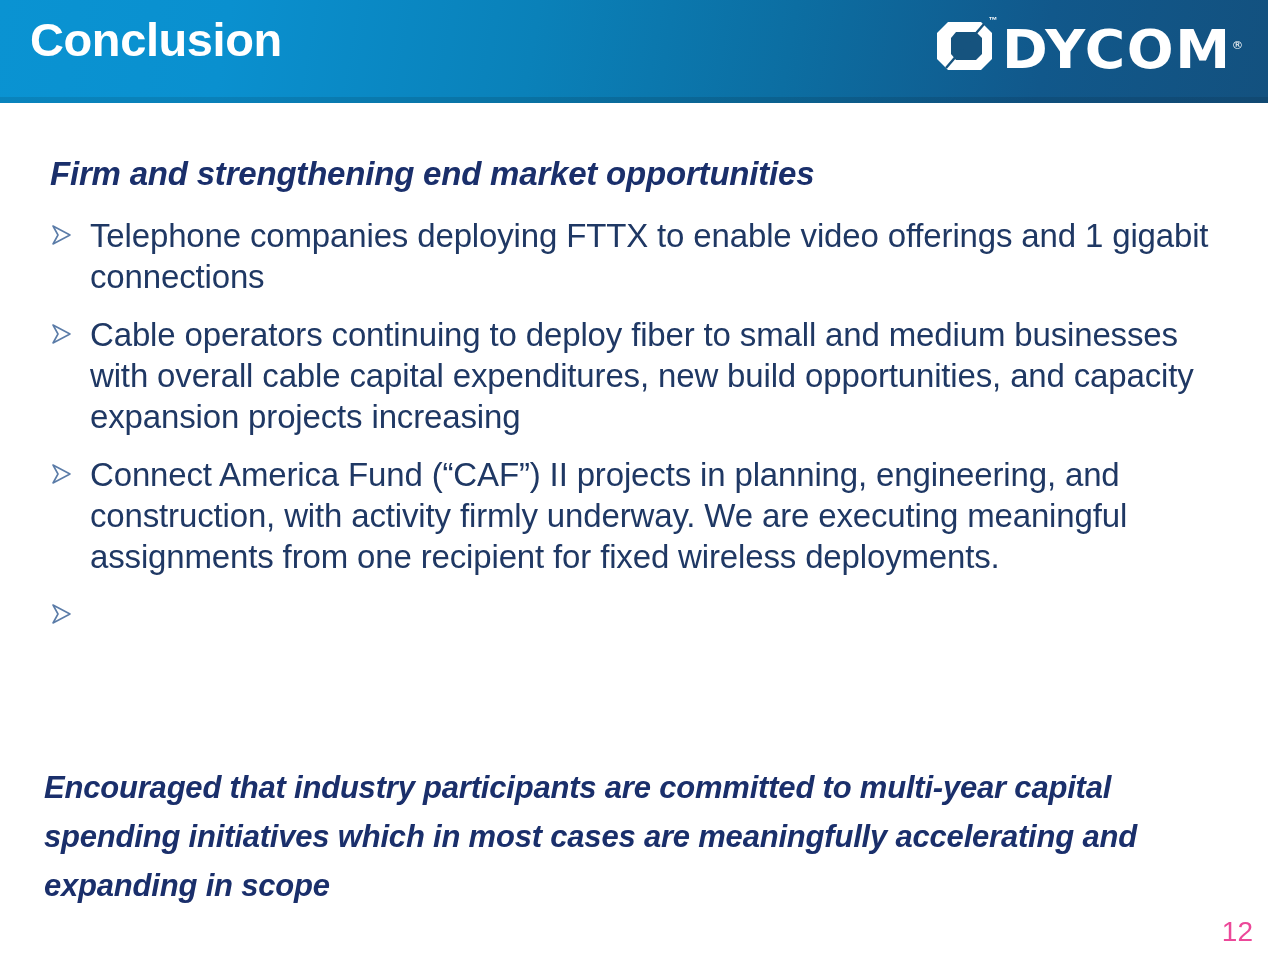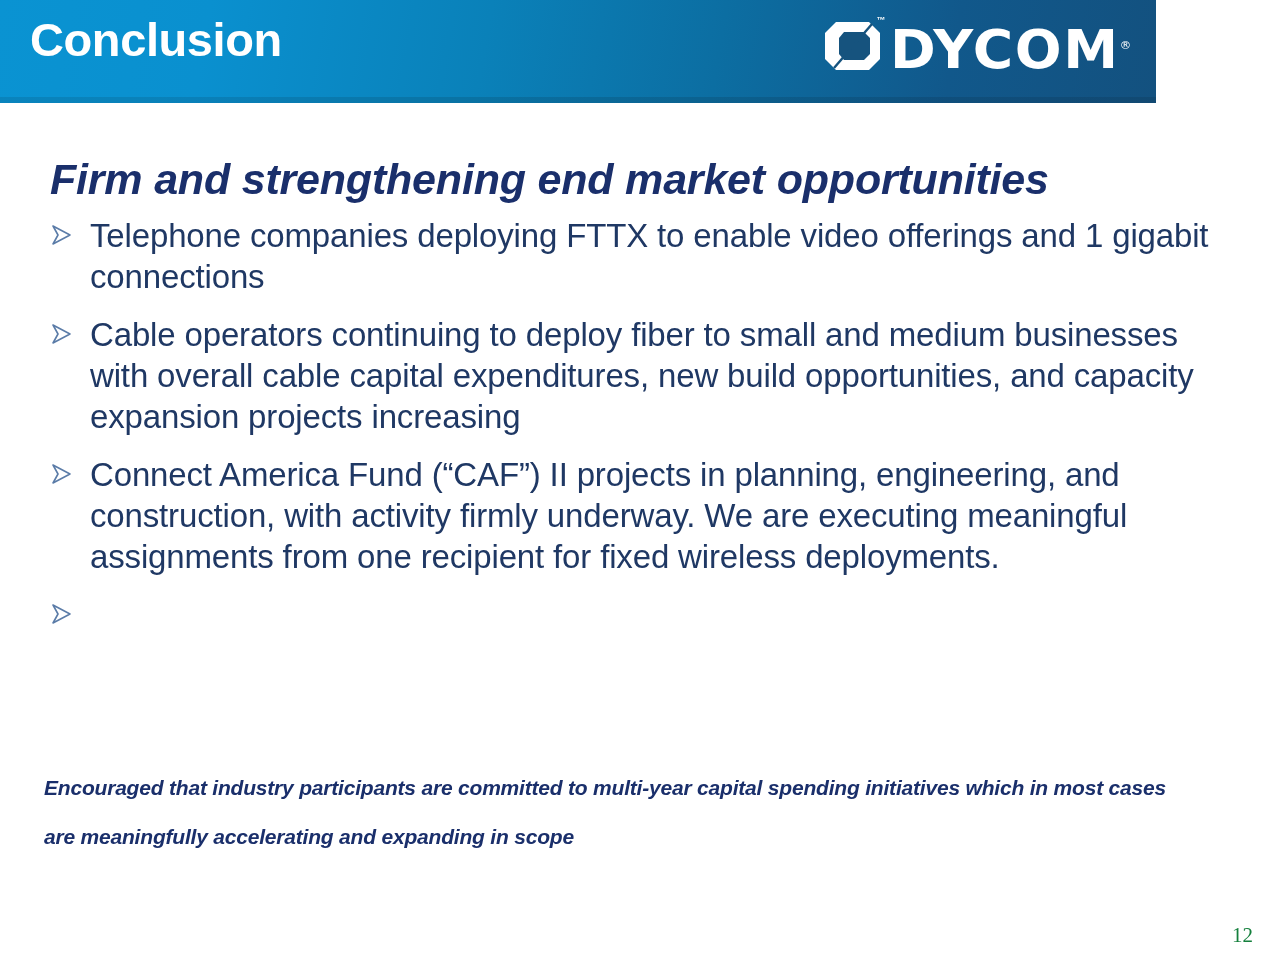--- a/index.html
+++ b/index.html
@@ -13,21 +13,21 @@
     font-family: "Liberation Sans", sans-serif;
     overflow: hidden;
     position: relative;
   }
 
   
   .header {
     position: absolute;
     left: 0;
     top: 0;
-    width: 1156px;
+    width: 1268px;
     height: 103px;
     background: linear-gradient(100deg,
         #0a93d2 0%,
         #0a90cf 18%,
         #0a81b9 42%,
         #0c6ea2 62%,
         #11588b 82%,
         #13517f 100%);
     overflow: hidden;
   }
@@ -106,21 +106,21 @@
     left: 0;
     top: 103px;
     width: 1280px;
     height: 857px;
   }
 
   .lead-heading {
     position: absolute;
     left: 50px;
     top: 52px;
-    font-size: 43px;
+    font-size: 33px;
     font-weight: bold;
     font-style: italic;
     color: #1a2f6b;
     letter-spacing: -0.2px;
     white-space: nowrap;
   }
 
   .bullet-list {
     position: absolute;
     left: 48px;
@@ -146,35 +146,35 @@
     width: 24px;
     height: 22px;
   }
   .bullet-marker svg { display: block; }
 
   .closing-statement {
     position: absolute;
     left: 44px;
     top: 660px;
     width: 1150px;
-    font-size: 21px;
+    font-size: 31px;
     line-height: 49px;
     font-weight: bold;
     font-style: italic;
     color: #1a2f6b;
     letter-spacing: -0.2px;
   }
 
   .page-number {
     position: absolute;
     right: 27px;
     bottom: 12px;
-    font-size: 21px;
-    color: #15803d;
-    font-family: Liberation Serif, serif;
+    font-size: 28px;
+    color: #ec4899;
+    font-family: Liberation Sans, sans-serif;
   }
 </style>
 </head>
 <body>
 
 <div class="header">
   <div class="slide-title">Conclusion</div>
 
   <div class="logo">
     <div class="logo-mark">

